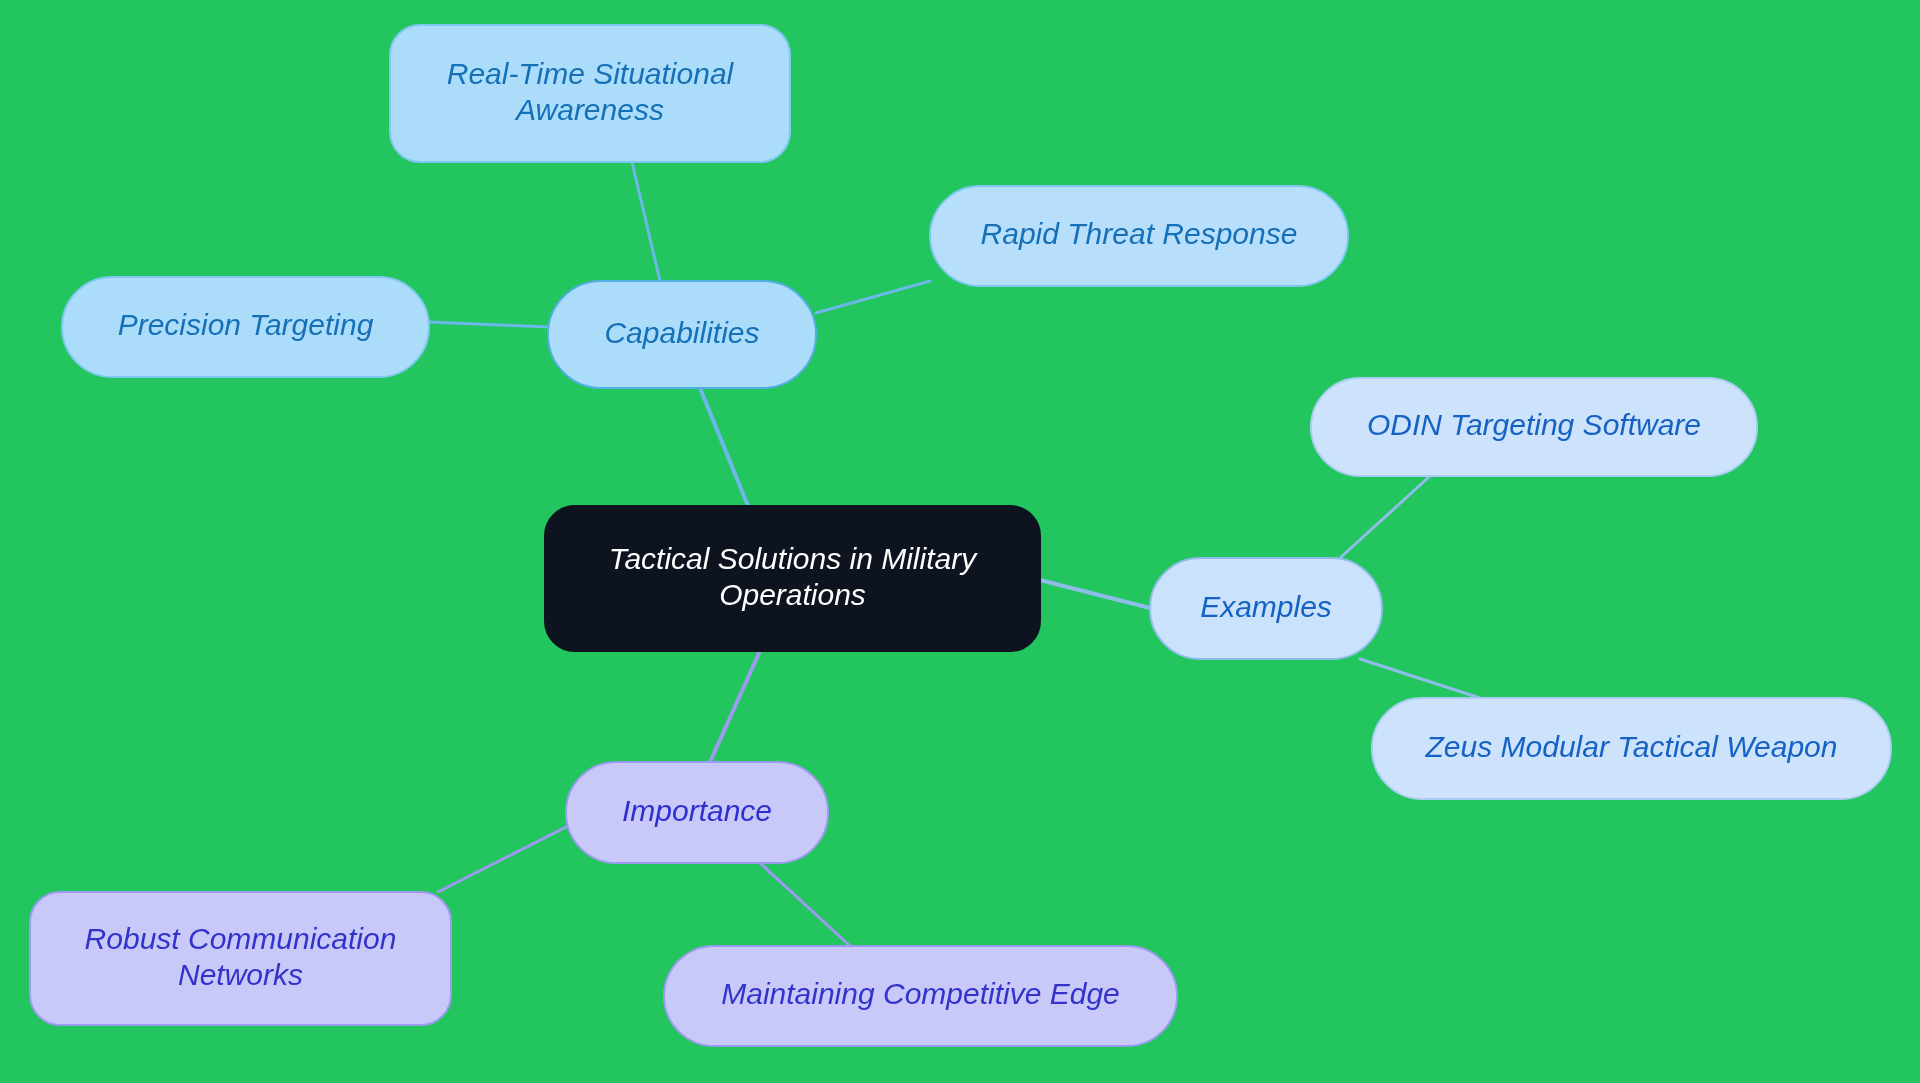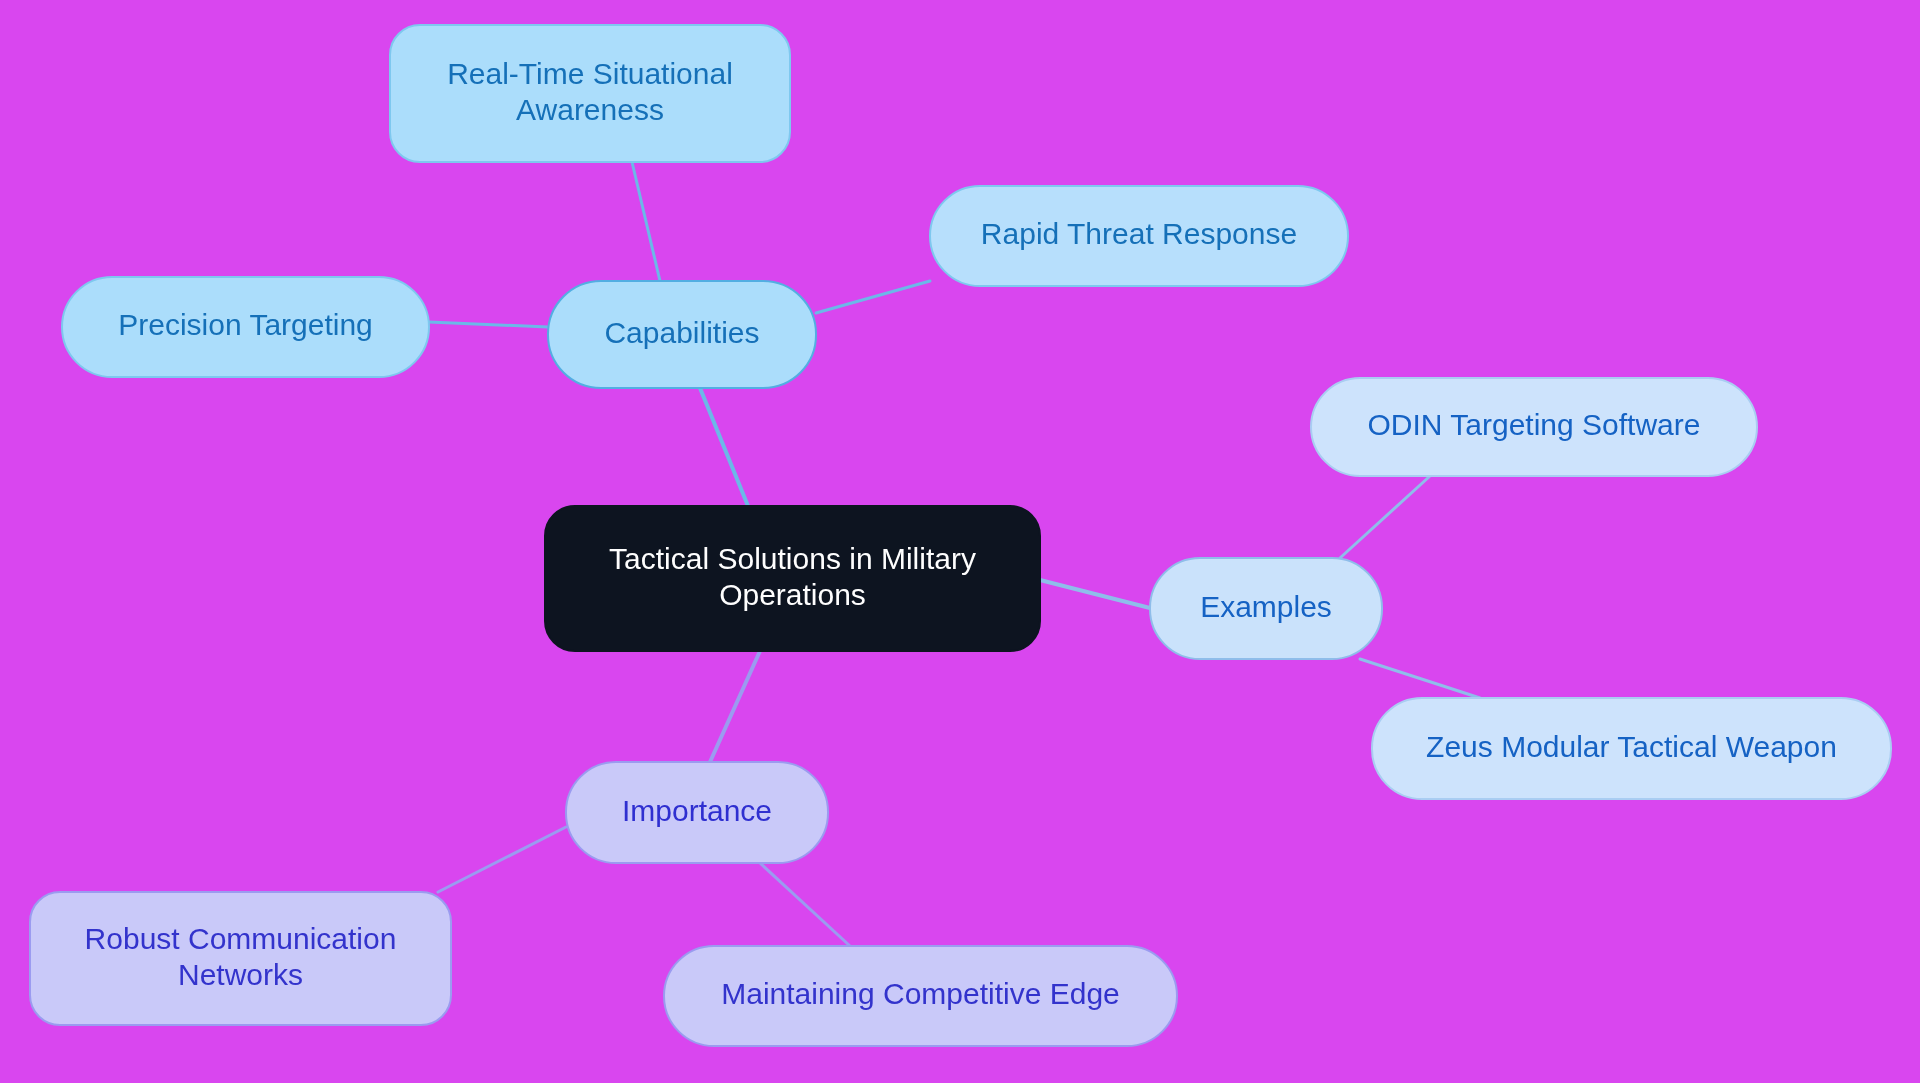--- a/index.html
+++ b/index.html
@@ -47,21 +47,21 @@
   .node-label.branch-label {
     font-size: 30px;
   }
   .node-label.leaf-label {
     font-size: 30px;
   }
 </style>
 </head>
 <body style="background: rgb(255, 255, 255);">
 
-<div id="mindmap-root" style="background: #d946ef;">
+<div id="mindmap-root" style="background: #22c55e; font-style: italic;">
   <svg class="mindmap-canvas" viewBox="0 0 1920 1083">
     <g id="edges-layer">
         <line class="edge-line" x1="748" y1="506" x2="700" y2="388" stroke="#6cb8e8" stroke-width="4"></line>
         <line class="edge-line" x1="1040" y1="580" x2="1150" y2="608" stroke="#8fbdea" stroke-width="4"></line>
         <line class="edge-line" x1="760" y1="651" x2="710" y2="762" stroke="#9b9bf0" stroke-width="4"></line>
         <line class="edge-line" x1="660" y1="281" x2="632" y2="162" stroke="#6cb8e8" stroke-width="3"></line>
         <line class="edge-line" x1="548" y1="327" x2="429" y2="322" stroke="#6cb8e8" stroke-width="3"></line>
         <line class="edge-line" x1="816" y1="313" x2="930" y2="281" stroke="#6cb8e8" stroke-width="3"></line>
         <line class="edge-line" x1="1340" y1="558" x2="1430" y2="476" stroke="#8fbdea" stroke-width="3"></line>
         <line class="edge-line" x1="1360" y1="659" x2="1480" y2="698" stroke="#8fbdea" stroke-width="3"></line>

